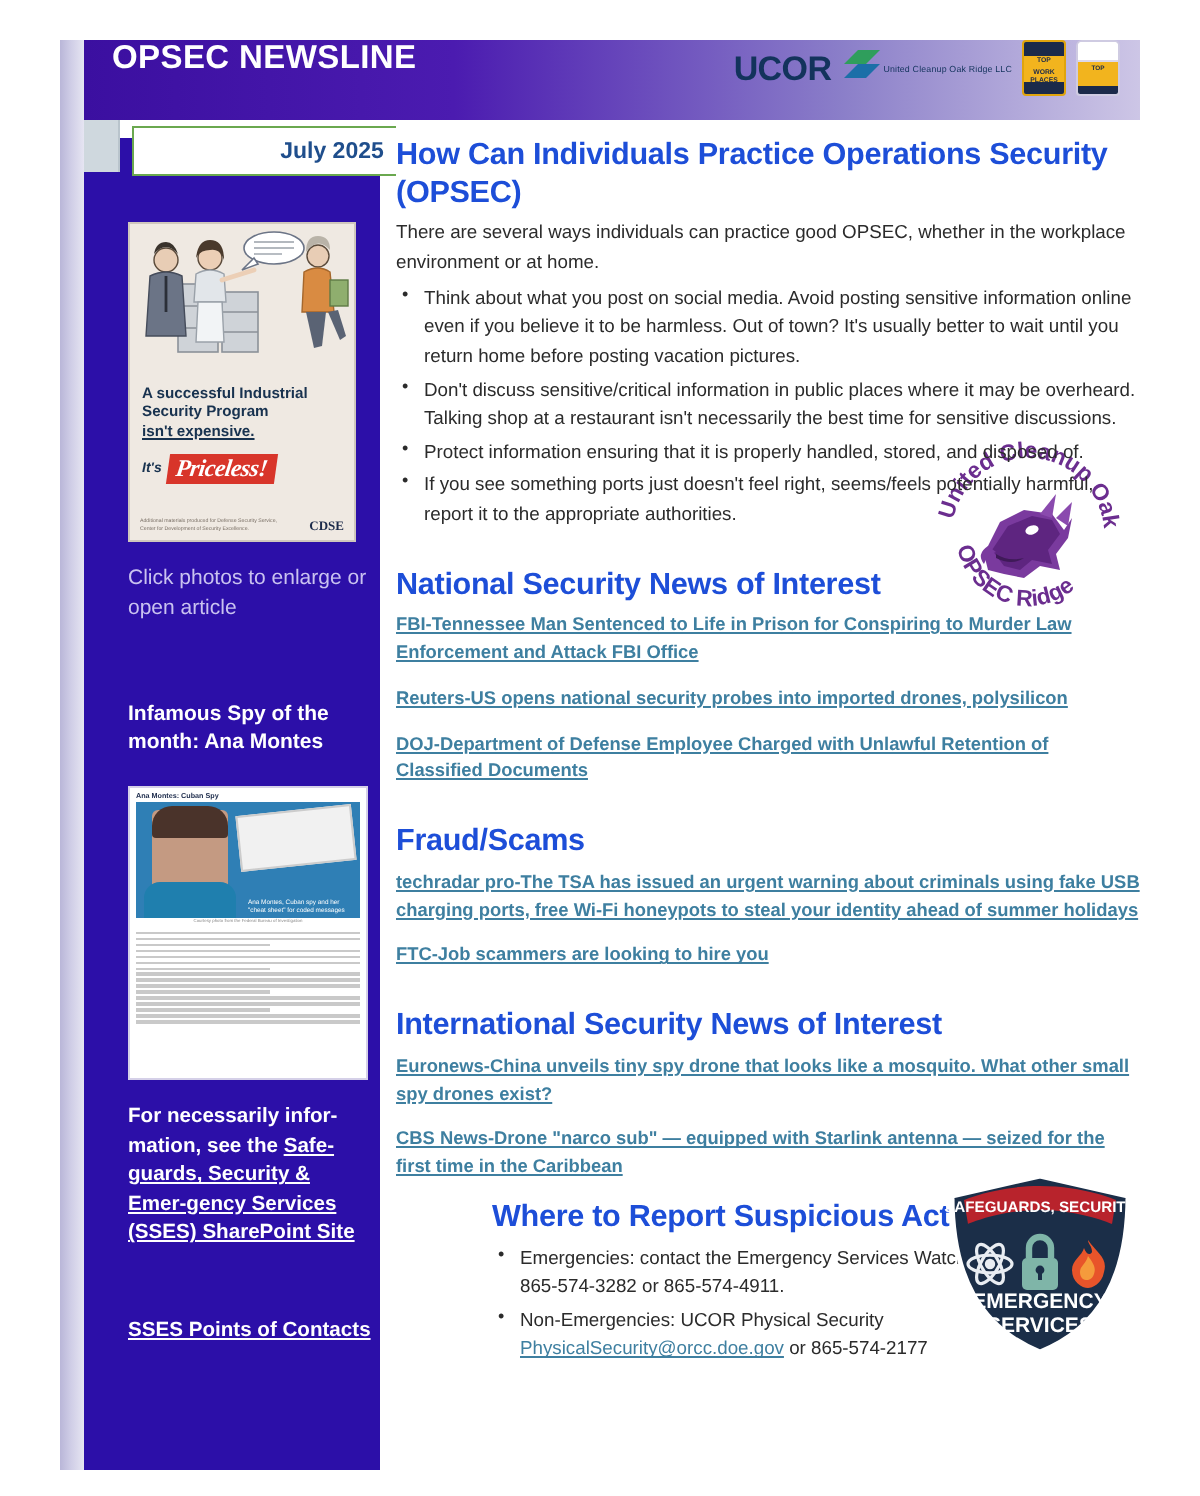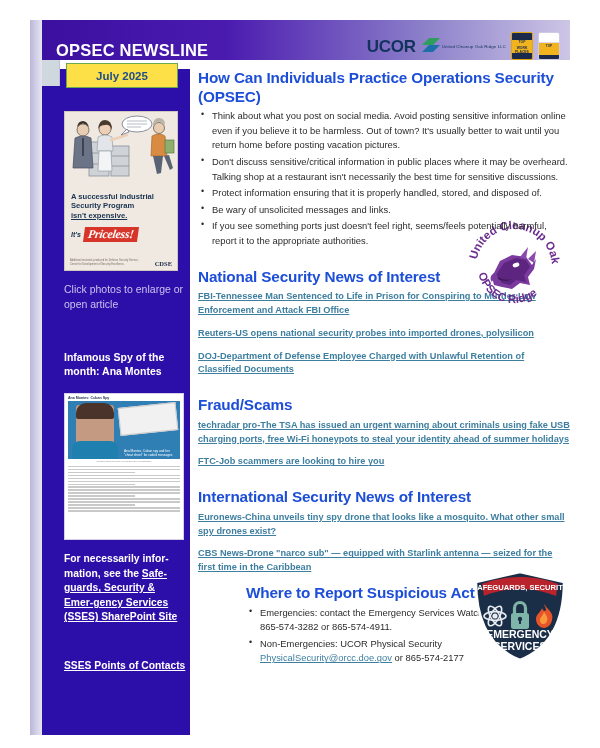--- a/index.html
+++ b/index.html
@@ -10,21 +10,21 @@
   }
   .page{position:absolute;left:30px;top:20px;width:540px;height:715px;background:#ffffff;}
 
   
   .rail{position:absolute;left:0;top:0;width:12px;height:715px;
         background:linear-gradient(to right,#b9b6d8,#cfcde6 45%,#e6e5f2);}
 
   
   .header{position:absolute;left:12px;top:0;width:528px;height:40px;
           background:linear-gradient(to right,#3b0fa0 0%,#4b1bb0 35%,#8b7fc9 72%,#cdc6e6 100%);
-          display:flex;align-items:flex-end;gap:33px;}
+          display:flex;align-items:flex-start;gap:33px;}
   .header-title{color:#ffffff;font-weight:bold;font-size:16.5px;letter-spacing:.2px;
                 margin-left:14px;font-family:"Liberation Sans",sans-serif;}
   .header-logos{margin-left:auto;display:flex;align-items:center;gap:5px;padding-right:10px;}
   .ucor-lock{display:flex;flex-direction:row;align-items:center;line-height:1;}
   .ucor-row{display:flex;align-items:center;gap:4px;}
   .ucor-word{font-size:17px;font-weight:bold;color:#13335c;letter-spacing:-.3px;}
   .ucor-sub{font-size:4.4px;color:#13335c;margin-top:2px;letter-spacing:.1px;}
   .badge-award{width:20px;height:26px;border-radius:2px;position:relative;overflow:hidden;
                background:#f2b41e;border:1px solid #e0a40d;}
   .badge-award2{width:20px;height:26px;border-radius:3px 3px 2px 2px;position:relative;overflow:hidden;
@@ -36,22 +36,22 @@
   .ba2-body{background:#f2b41e;height:11px;font-size:3.2px;color:#1b2a4a;text-align:center;font-weight:bold;padding-top:1px;}
   .ba2-bot{height:5px;background:#1b2a4a;}
 
   
   .body-area{position:absolute;left:12px;top:40px;width:528px;height:675px;background:#ffffff;}
 
   
   .sidebar{position:absolute;left:0;top:0;width:148px;height:675px;background:#2c0fa8;}
   .side-white-top{position:absolute;left:0;top:0;width:148px;height:9px;background:#ffffff;}
   .side-tab{position:absolute;left:0;top:0;width:17px;height:26px;background:#cfd8de;border-right:1px solid #b9c4cc;}
-  .month-box{position:absolute;left:24px;top:3px;width:110px;height:23px;background:#fde047;
-             border:1.4px solid #6aa84f;display:flex;align-items:center;justify-content:center;}
+  .month-box{position:absolute;left:24px;top:3px;width:110px;height:23px;background:#ffffff;
+             border:1.4px solid #6aa84f;display:flex;align-items:center;justify-content:center;padding-left:44px;}
   .month-box span{color:#1f4e8c;font-weight:bold;font-size:11.5px;}
 
   .poster{position:absolute;left:22px;top:51px;width:112px;height:158px;background:#efe9e2;
           border:1px solid #cfc7bd;overflow:hidden;}
   .poster-art{position:absolute;left:0;top:0;width:112px;height:78px;background:#efe9e2;}
   .poster-txt{position:absolute;left:6px;top:80px;width:100px;}
   .poster-l{font-size:7.6px;font-weight:bold;color:#18324f;line-height:1.22;}
   .poster-u{text-decoration:underline;}
   .priceless-row{display:flex;align-items:center;gap:3px;margin-top:7px;}
   .its{font-size:7px;font-weight:bold;color:#18324f;font-style:italic;}
@@ -268,25 +268,25 @@
             <path d="M 14,-12 L 22,-20 L 20,-8 Z" fill="#8a4aae"></path>
             <path d="M 6,-14 L 14,-24 L 12,-12 Z" fill="#8a4aae"></path>
             <ellipse cx="2" cy="-6" rx="3.4" ry="2.2" fill="#ffffff" transform="rotate(-18 2 -6)"></ellipse>
             <path d="M -16,6 q 6 4 14 2 q -6 4 -14 0 z" fill="#3f1a58"></path>
             <path d="M -20,2 q -6 4 -2 9 q 2 -5 6 -6 z" fill="#7a3a9e"></path>
           </g>
         </svg>
       </div>
 
       <h1 class="sec top">How Can Individuals Practice Operations Security (OPSEC)</h1>
+      <p class="lead">There are several ways individuals can practice good OPSEC, whether in the workplace environment or at home.</p>
       <ul class="bul">
         <li>Think about what you post on social media. Avoid posting sensitive information online even if you believe it to be harmless. Out of town? It's usually better to wait until you return home before posting vacation pictures.</li>
         <li>Don't discuss sensitive/critical information in public places where it may be overheard. Talking shop at a restaurant isn't necessarily the best time for sensitive discussions.</li>
         <li>Protect information ensuring that it is properly handled, stored, and disposed of.</li>
-        <li>Be wary of unsolicited messages and links.</li>
         <li>If you see something ports just doesn't feel right, seems/feels potentially harmful, report it to the appropriate authorities.</li>
       </ul>
 
       <div class="sec-block">
         <h1 class="sec">National Security News of Interest</h1>
         <a class="link" href="#">FBI-Tennessee Man Sentenced to Life in Prison for Conspiring to Murder Law Enforcement and Attack FBI Office</a>
         <a class="link" href="#">Reuters-US opens national security probes into imported drones, polysilicon</a>
         <a class="link" href="#">DOJ-Department of Defense Employee Charged with Unlawful Retention of Classified Documents</a>
       </div>
 

